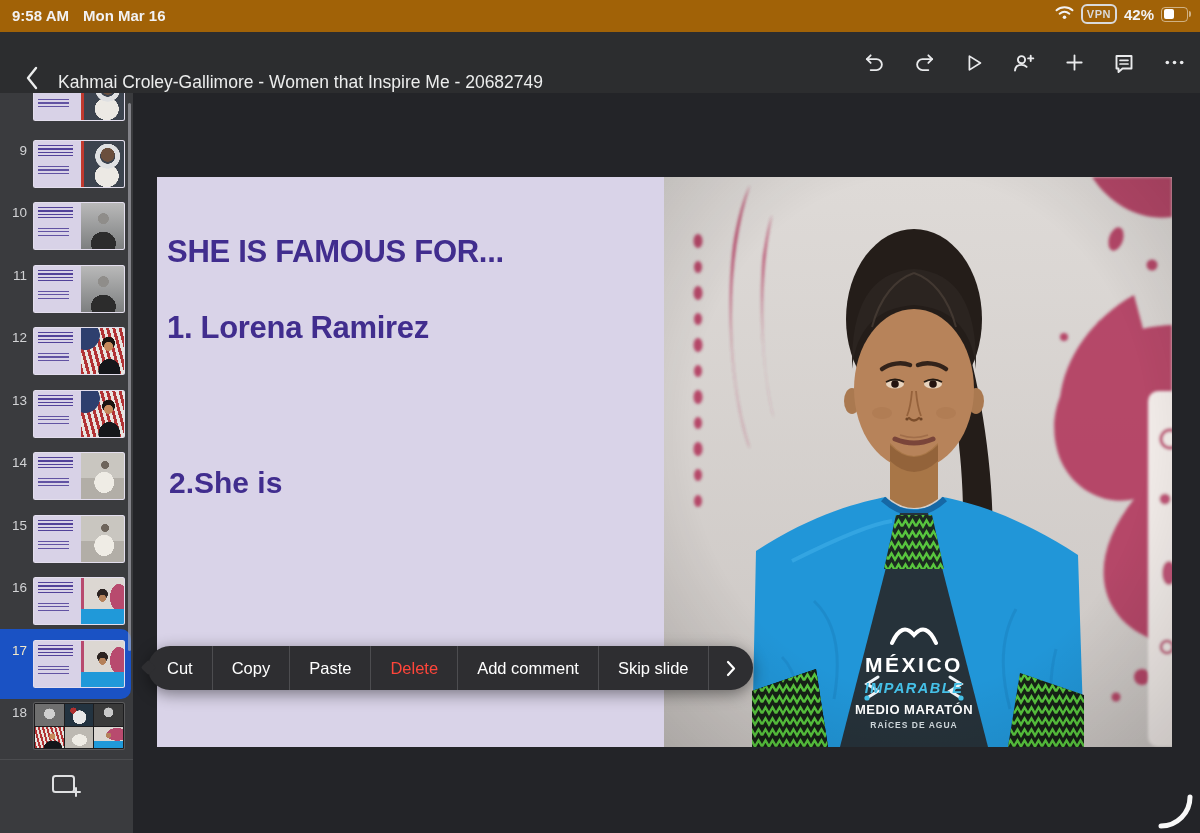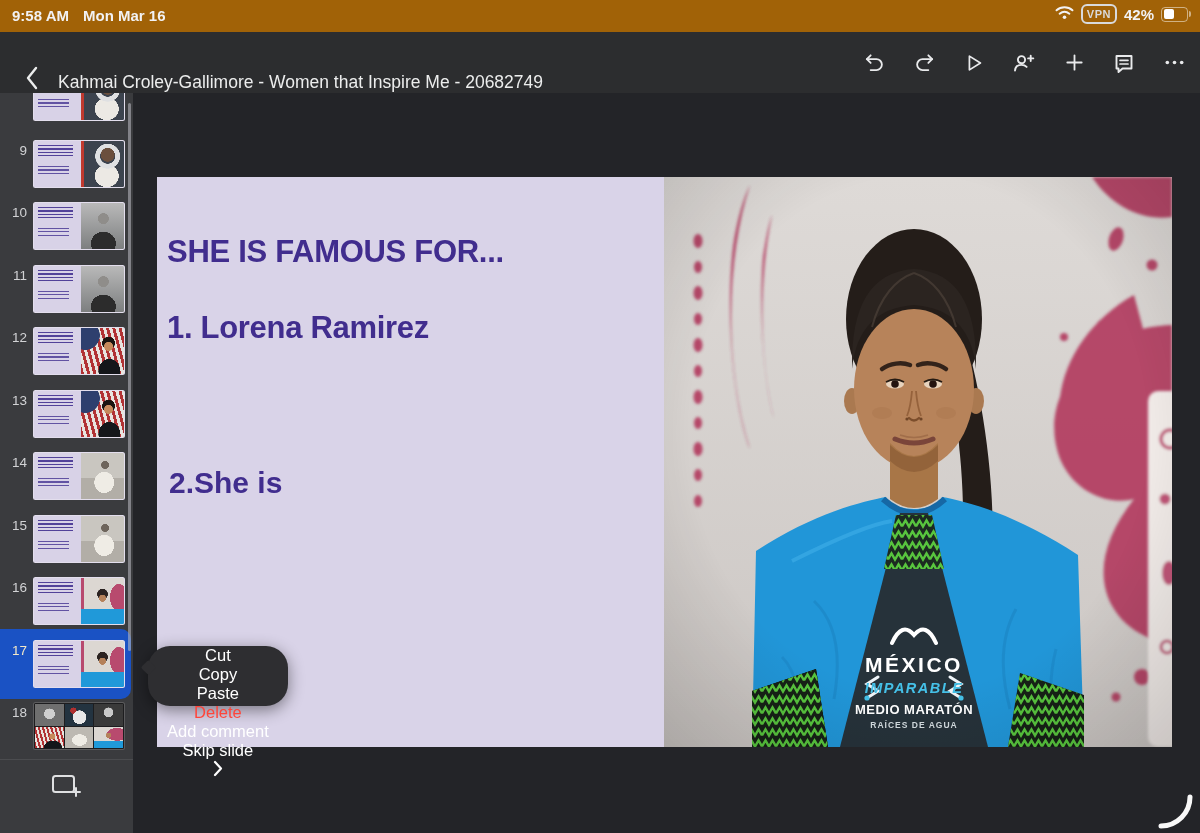--- a/index.html
+++ b/index.html
@@ -106,23 +106,23 @@
     background:rgba(190,190,196,.55);border-radius:2px;}
   
   .slide{position:absolute;left:157px;top:177px;width:1015px;height:570px;background:#d9d3e8;}
   .slide-left{position:absolute;left:0;top:0;width:507px;height:570px;}
   .slide-title{position:absolute;left:10px;top:56px;font-size:31px;font-weight:700;
     color:#412d8e;line-height:38px;letter-spacing:-.3px;white-space:pre-line;cursor:text;}
   .slide-body{position:absolute;left:12px;top:283px;font-size:30px;font-weight:700;color:#412d8e;cursor:text;margin-top:6px;}
   .slide-photo{position:absolute;left:507px;top:0;width:508px;height:570px;overflow:hidden;}
   
   .ctx-menu{
-    position:absolute;left:148px;top:646px;height:60px;background:#2e2e31;border-radius:22px;
+    position:absolute;left:148px;top:646px;height:44px;background:#2e2e31;border-radius:22px;
     display:flex;align-items:center;color:#fff;font-size:16.5px;
-    box-shadow:0 4px 16px rgba(0,0,0,.45);z-index:20;flex-direction:column;
+    box-shadow:0 4px 16px rgba(0,0,0,.45);z-index:20;
   }
   .ctx-menu::before{content:"";position:absolute;left:-5px;top:16px;width:11px;height:11px;
     background:#2e2e31;transform:rotate(45deg);border-radius:2px;}
   .ctx-item{padding:0 19px;height:44px;display:flex;align-items:center;cursor:pointer;white-space:nowrap;}
   .ctx-item.danger{color:var(--danger,#ff453a);}
   .ctx-sep{width:1px;height:44px;background:#4d4d50;}
   .ctx-more{padding:0 17px;height:44px;display:flex;align-items:center;cursor:pointer;}
   
   .pen-arc{position:absolute;left:1156px;top:792px;}
 </style>

